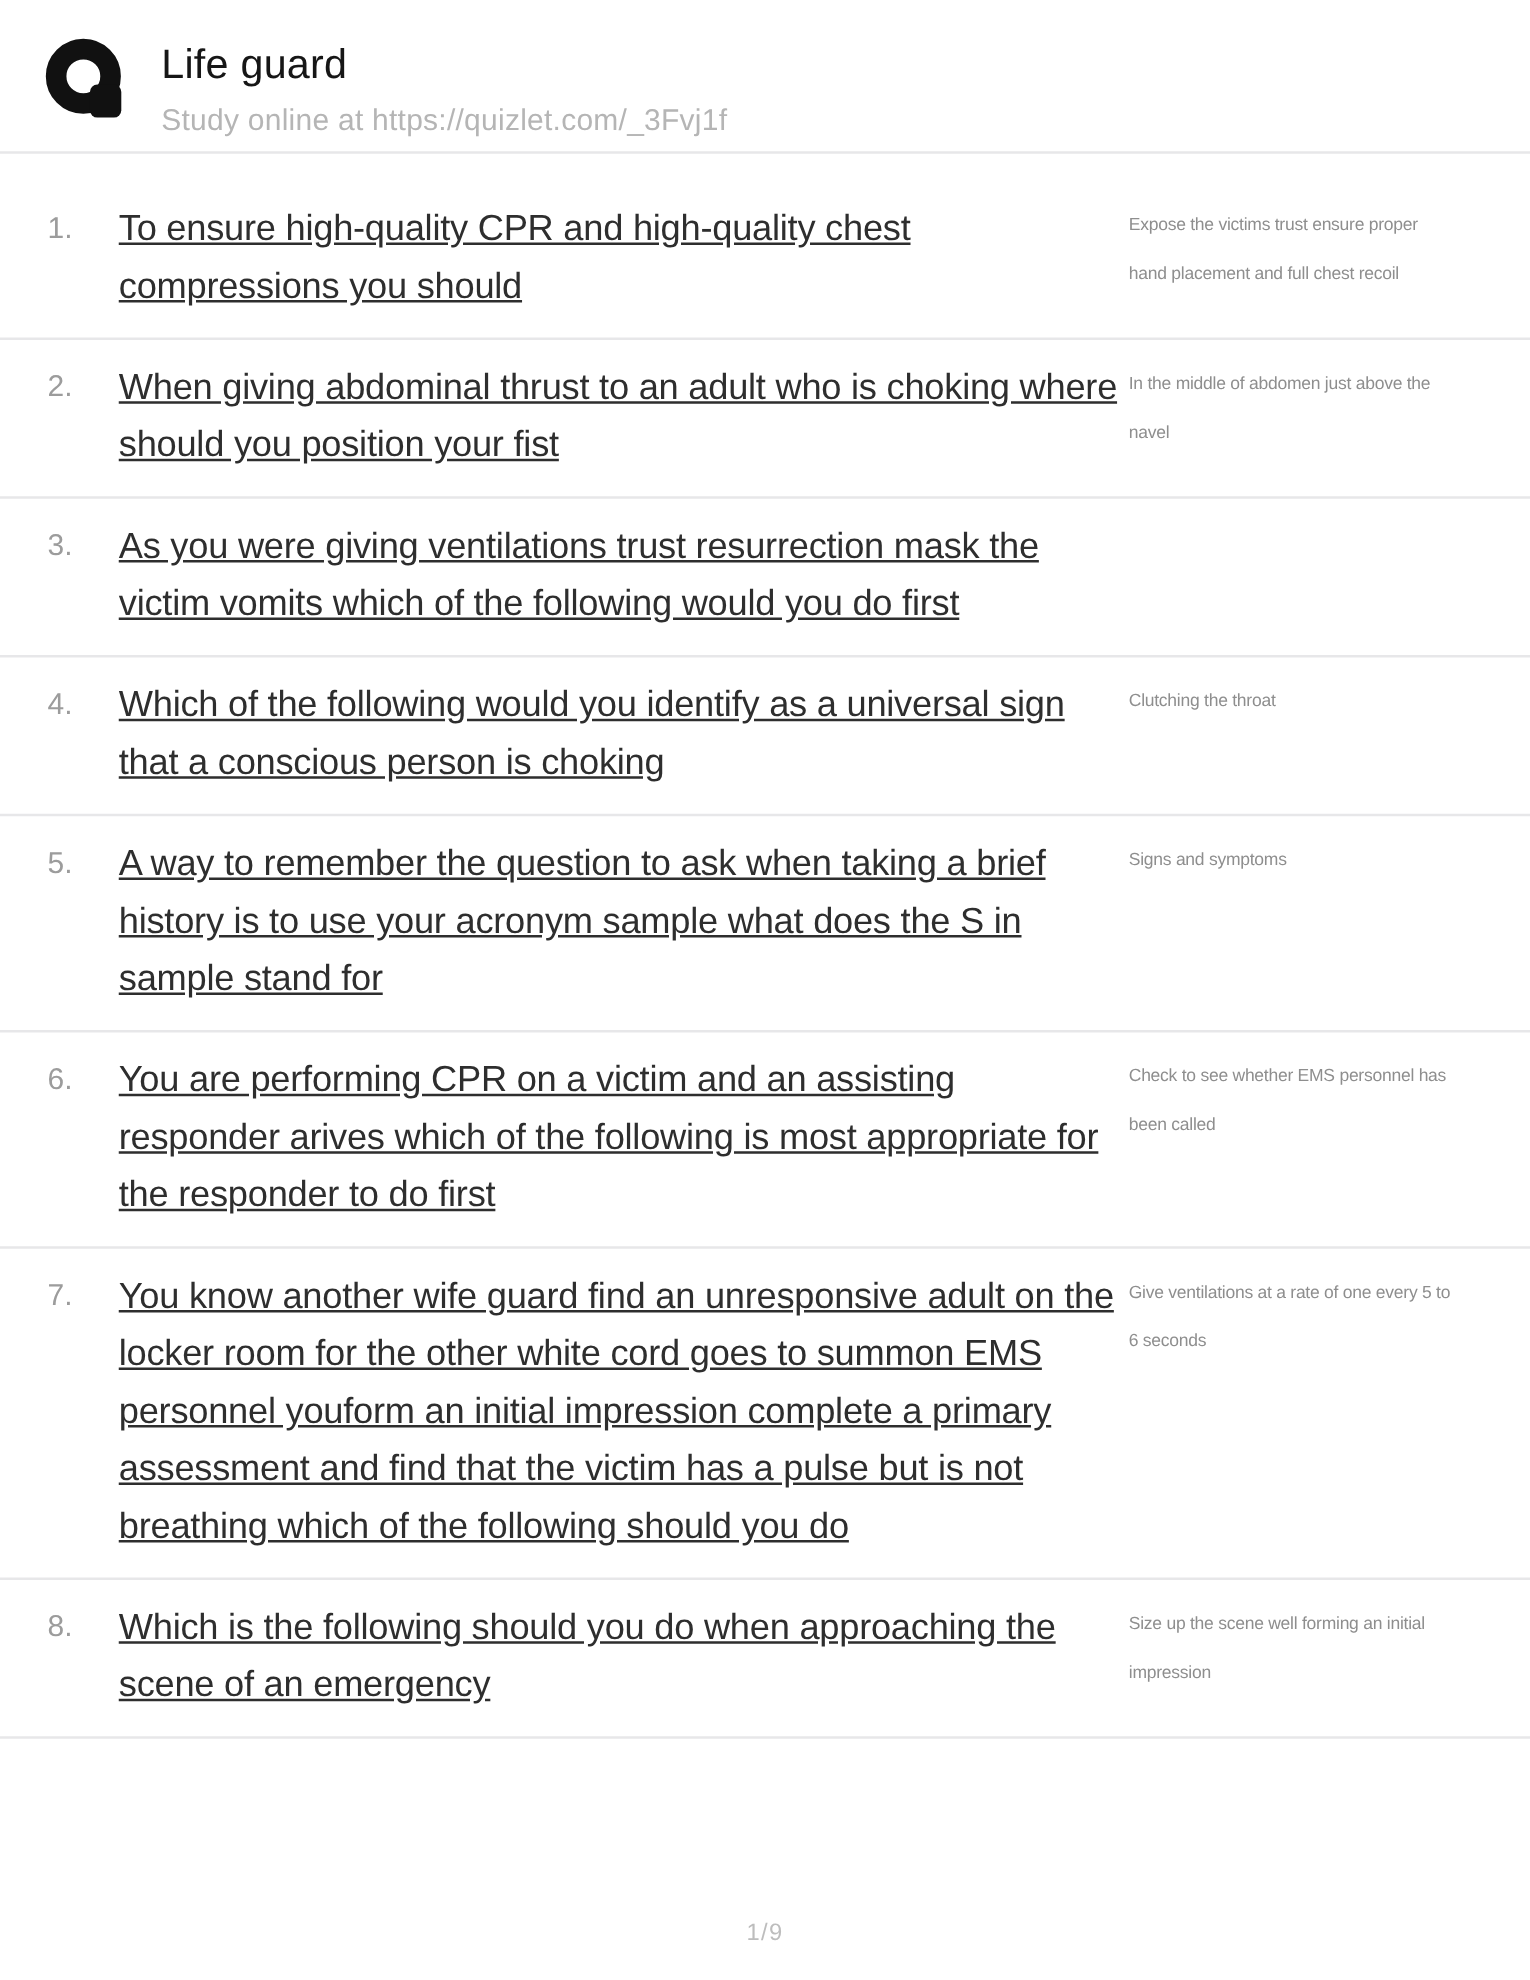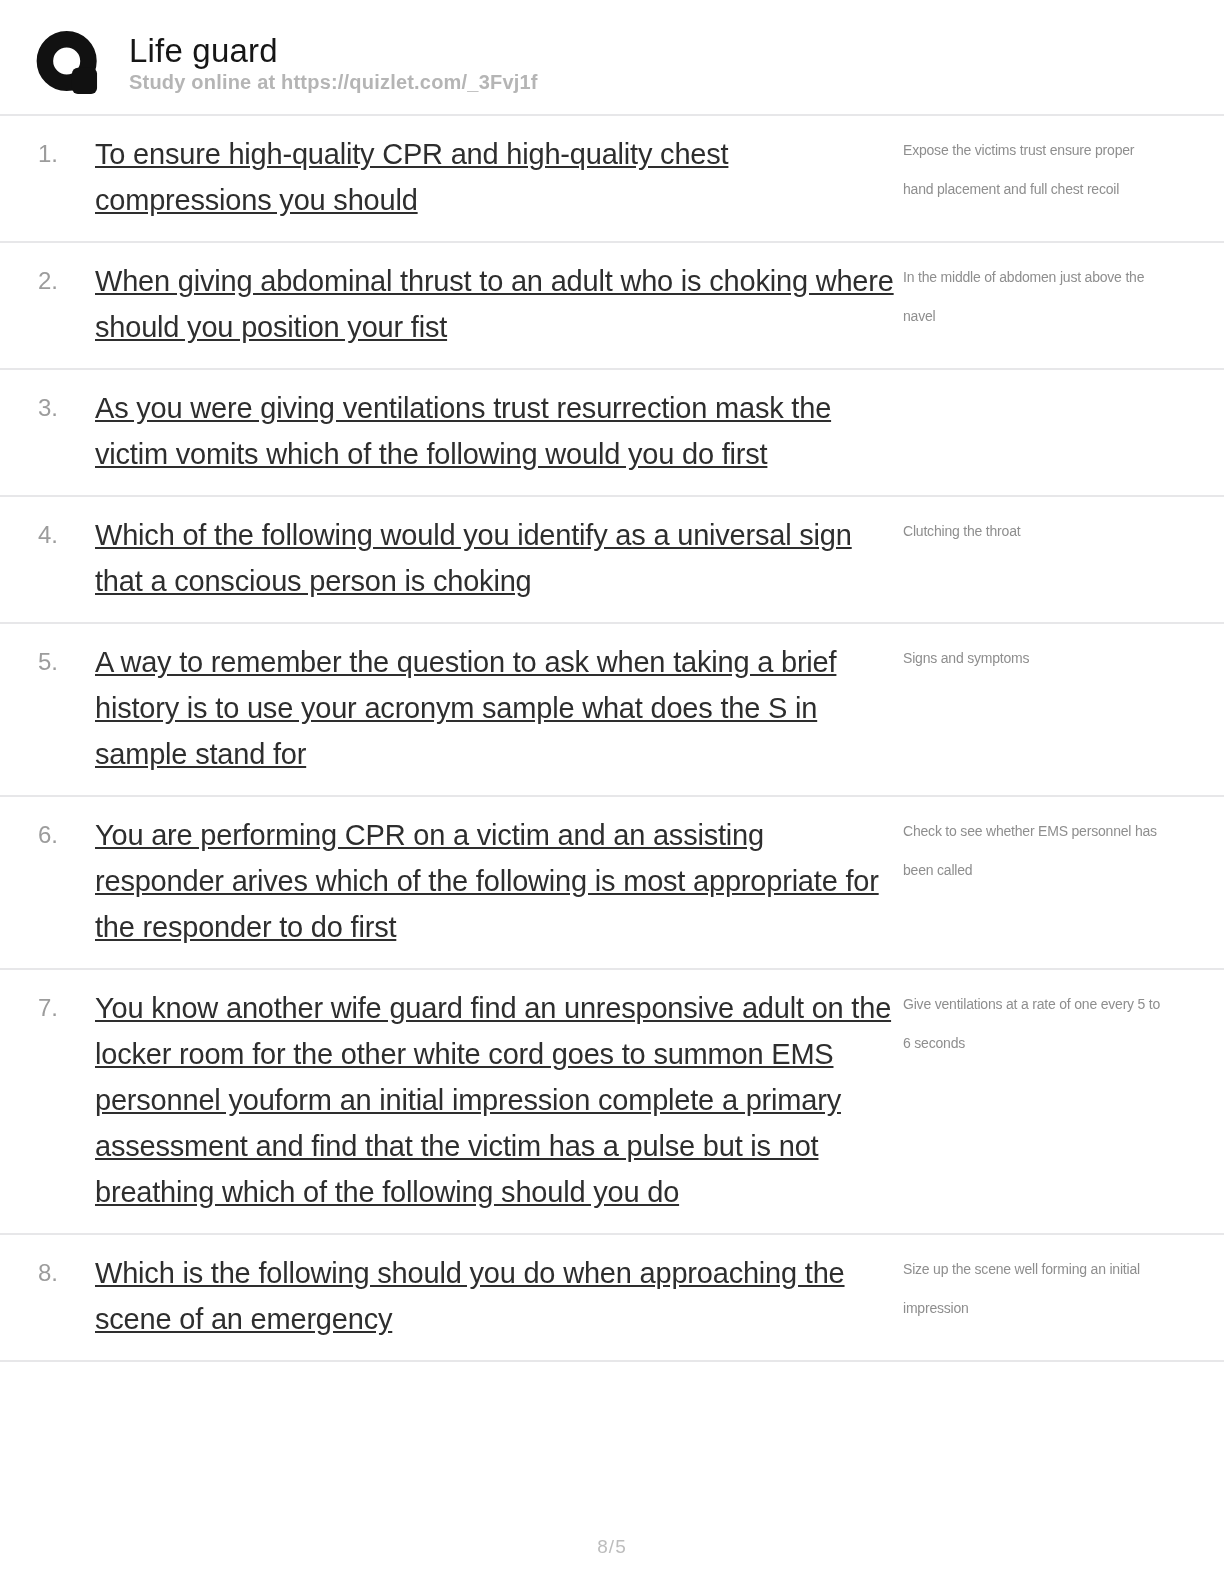--- a/index.html
+++ b/index.html
@@ -18,20 +18,21 @@
     min-height:1584px;
     margin:0 auto;
     font-family:"Liberation Sans","DejaVu Sans",sans-serif;
     color:var(--question-text);
   }
   .page{
     width:1224px;
     min-height:1584px;
     display:flex;
     flex-direction:column;
+    gap:22px;
   }
   
   .header{
     display:flex;
     align-items:flex-start;
     padding:26px 0 10px 35px;
     border-bottom:2px solid var(--separator);
   }
   .logo{
     width:66px;
@@ -41,23 +42,23 @@
   }
   .header-text{padding-top:4px;}
   .title{
     font-size:33px;
     font-weight:400;
     letter-spacing:.2px;
     color:#161616;
     line-height:1.25;
   }
   .subtitle{
-    margin-top:0;
-    font-size:20px;
-    font-weight:700;
+    margin-top:12px;
+    font-size:24px;
+    font-weight:400;
     color:var(--subtitle-text);
     letter-spacing:.2px;
   }
   
   .qa-list{
     flex:1 1 auto;
     padding:0 0 0 0;
   }
   .row{
     display:flex;
@@ -162,16 +163,16 @@
     </div>
 
     <div class="row">
       <div class="num">8.</div>
       <div class="question">Which is the following should you do when approaching the scene of an emergency</div>
       <div class="answer">Size up the scene well forming an initial impression</div>
     </div>
   </div>
 
   <div class="footer">
-    <span class="page-number">8/5</span>
+    <span class="page-number">1/9</span>
   </div>
 
 </div>
 
 </body></html>

